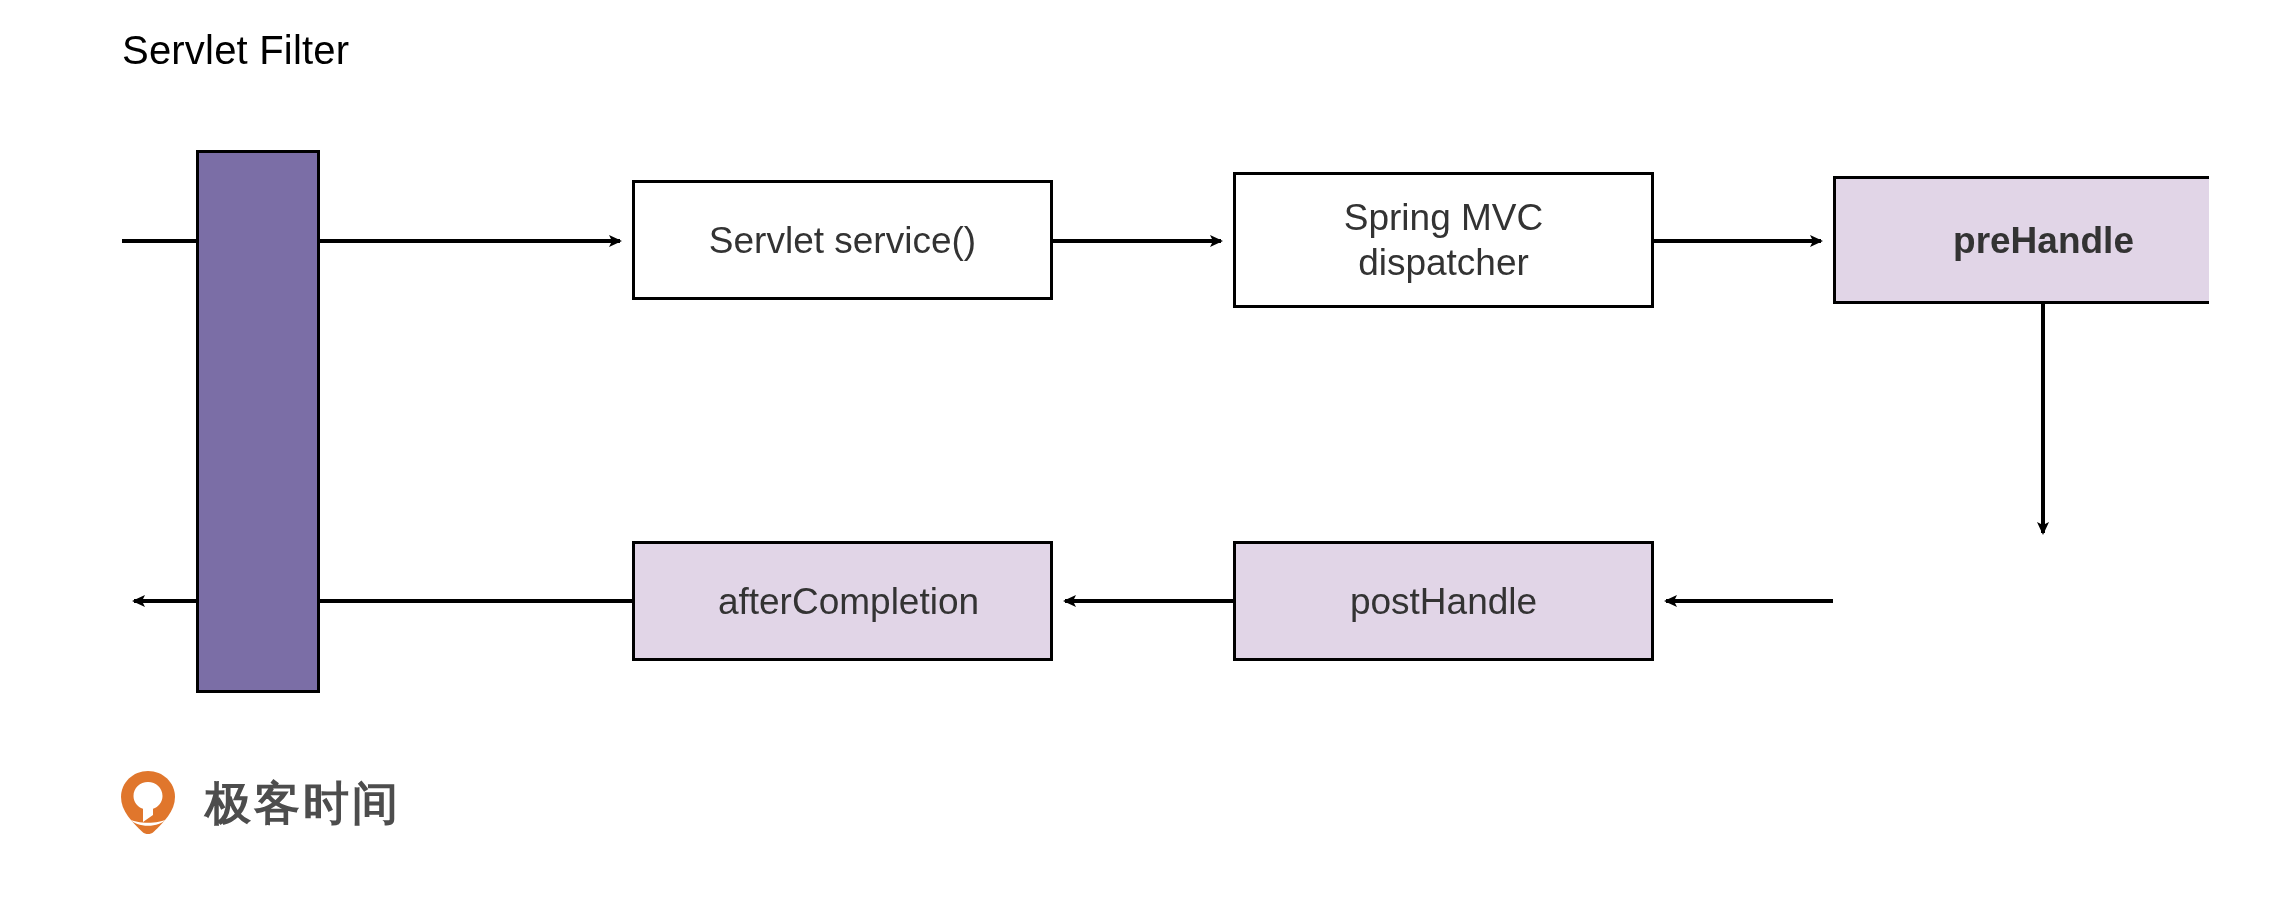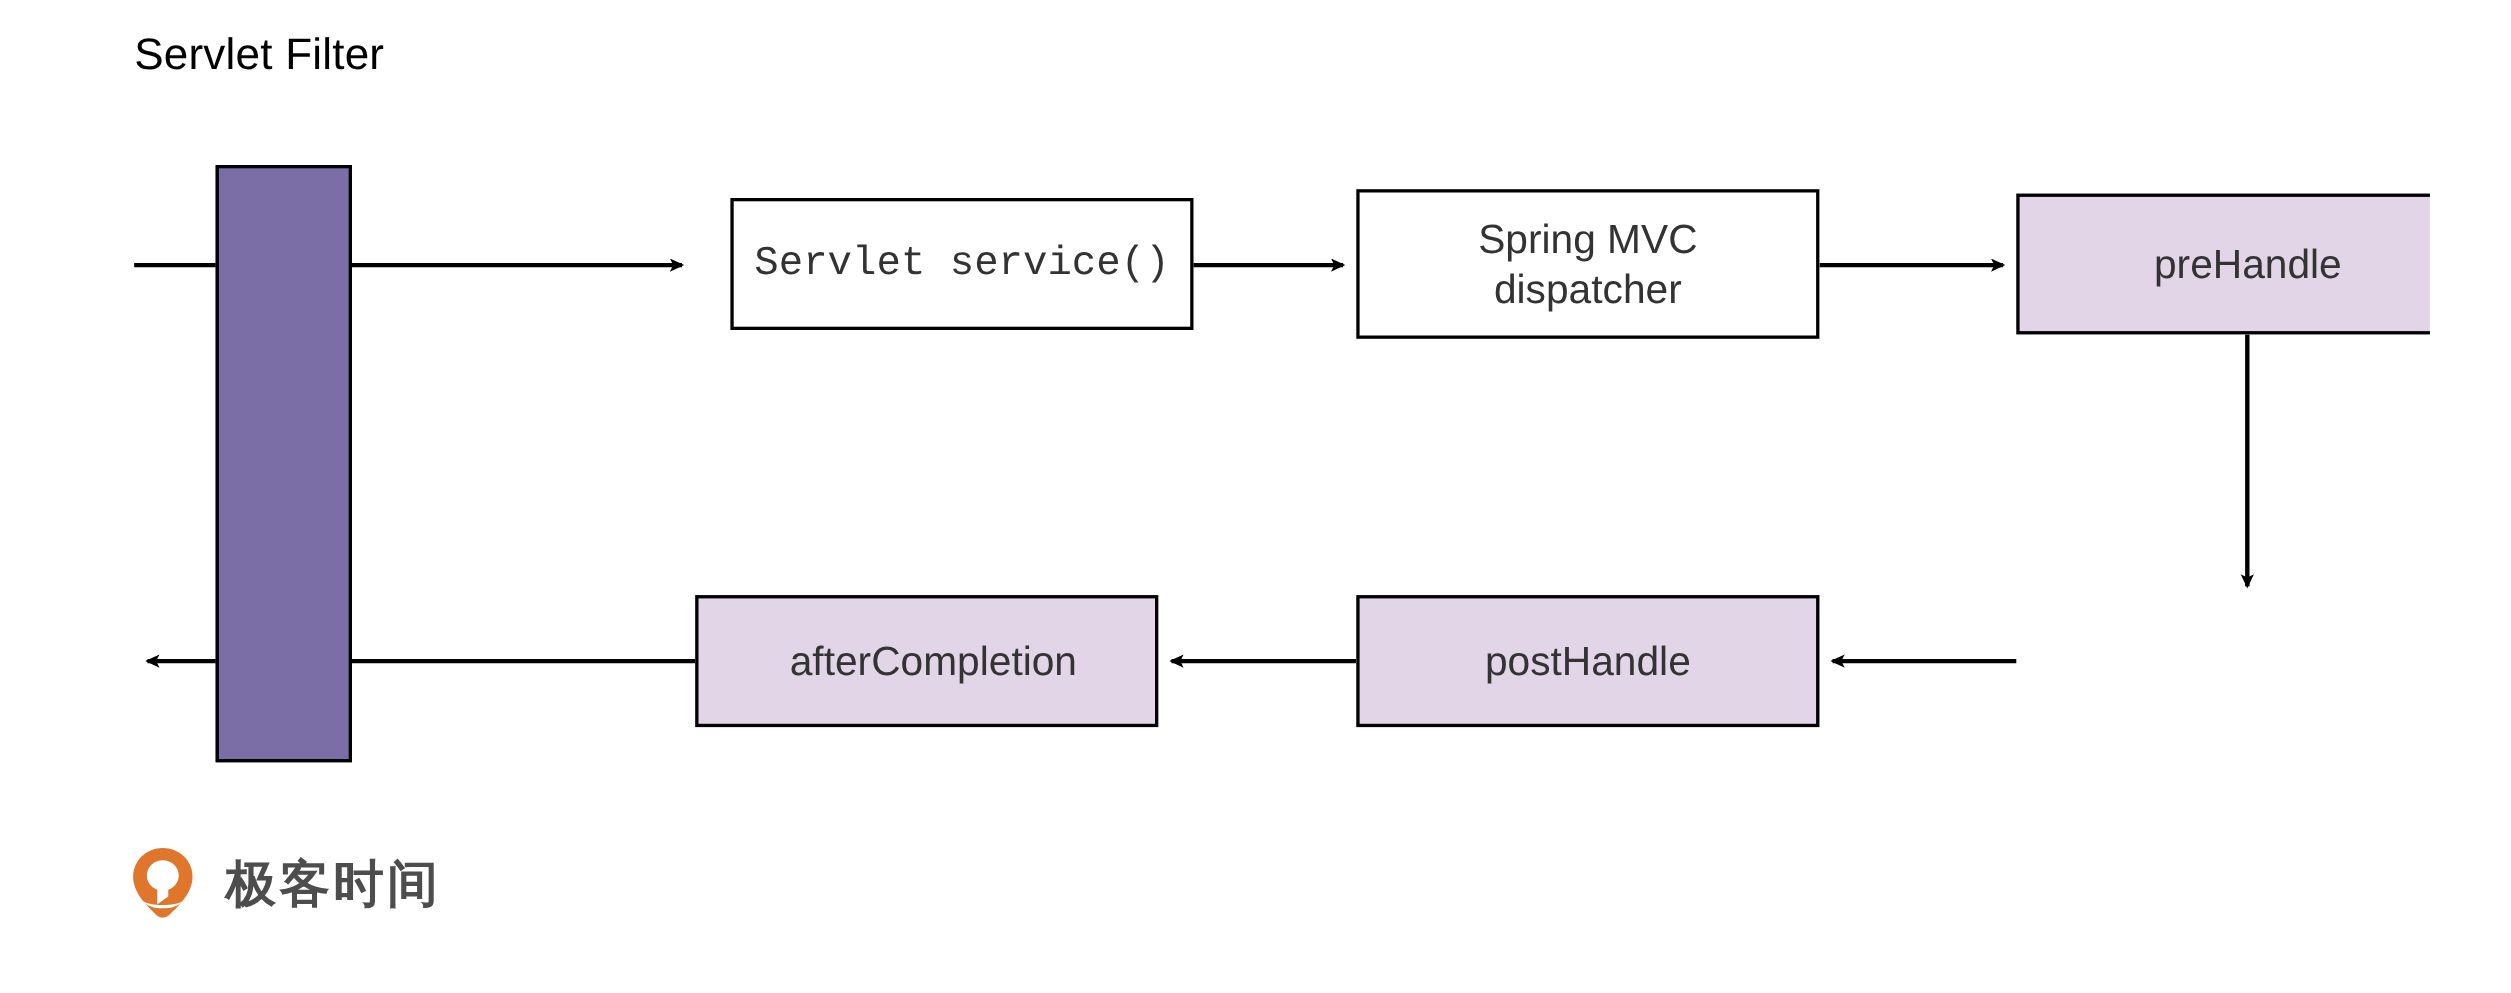--- a/index.html
+++ b/index.html
@@ -111,30 +111,30 @@
 
     <line x1="1833" y1="601" x2="1666" y2="601" stroke="#000000" stroke-width="4" marker-end="url(#arrow-l)"></line>
 
     <line x1="1233" y1="601" x2="1065" y2="601" stroke="#000000" stroke-width="4" marker-end="url(#arrow-l)"></line>
 
     <line x1="632" y1="601" x2="134" y2="601" stroke="#000000" stroke-width="4" marker-end="url(#arrow-l)"></line>
   </svg>
 
   <div class="filter-bar" style="left:196px; top:150px; width:124px; height:543px;"></div>
 
-  <div class="node plain" style="left:664px; top:180px; width:421px; height:120px;font-family:Liberation Mono, monospace;">
+  <div class="node plain" style="left:632px; top:180px; width:421px; height:120px;">
     <span>Servlet service()</span>
   </div>
 
   <div class="node plain" style="left:1233px; top:172px; width:421px; height:136px;">
     <span>Spring MVC
 dispatcher</span>
   </div>
 
-  <div class="node accent" style="left:1833px; top:176px; width:421px; height:128px;">
+  <div class="node accent" style="left:1833px; top:176px; width:421px; height:128px;font-weight:bold;">
     <span>preHandle</span>
   </div>
 
 
   <div class="node accent" style="left:1233px; top:541px; width:421px; height:120px;">
     <span>postHandle</span>
   </div>
 
   <div class="node accent" style="left:632px; top:541px; width:421px; height:120px;padding-left:12px;">
     <span>afterCompletion</span>

